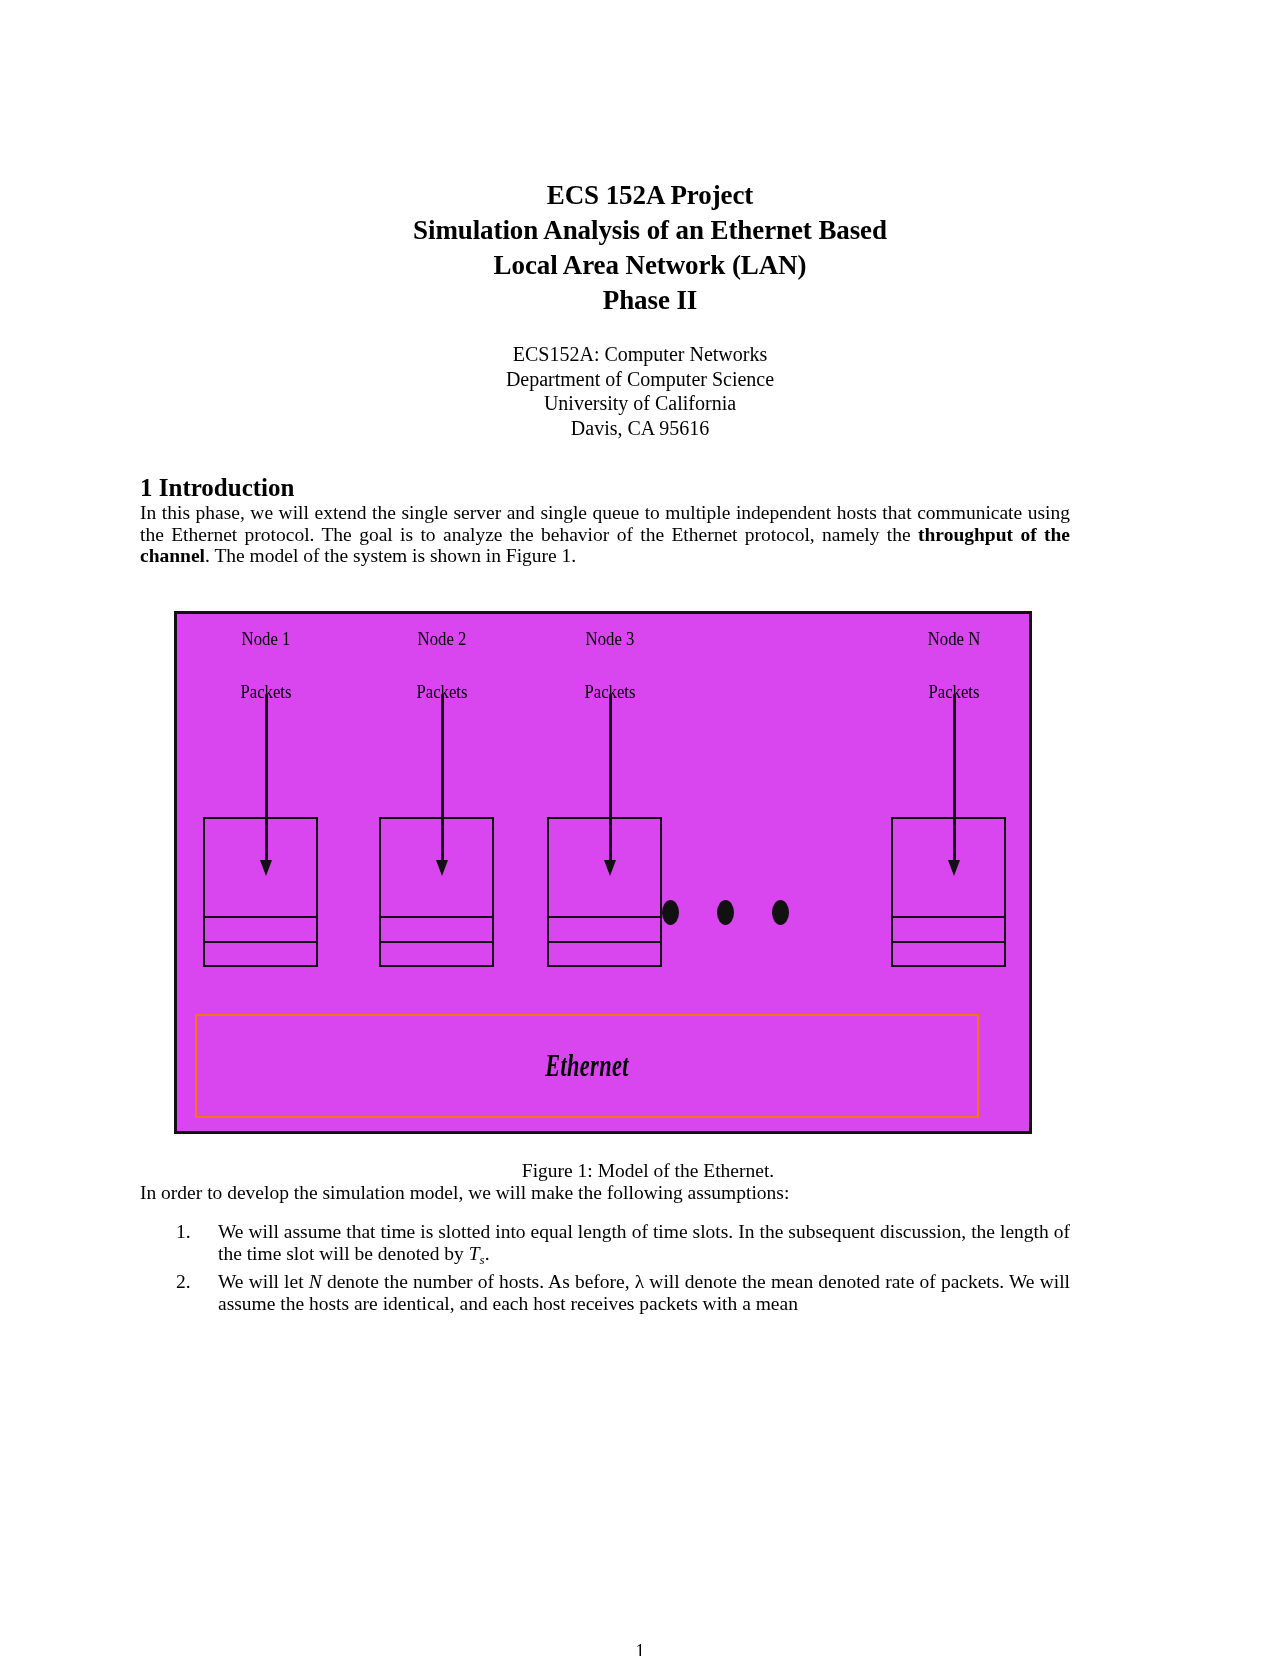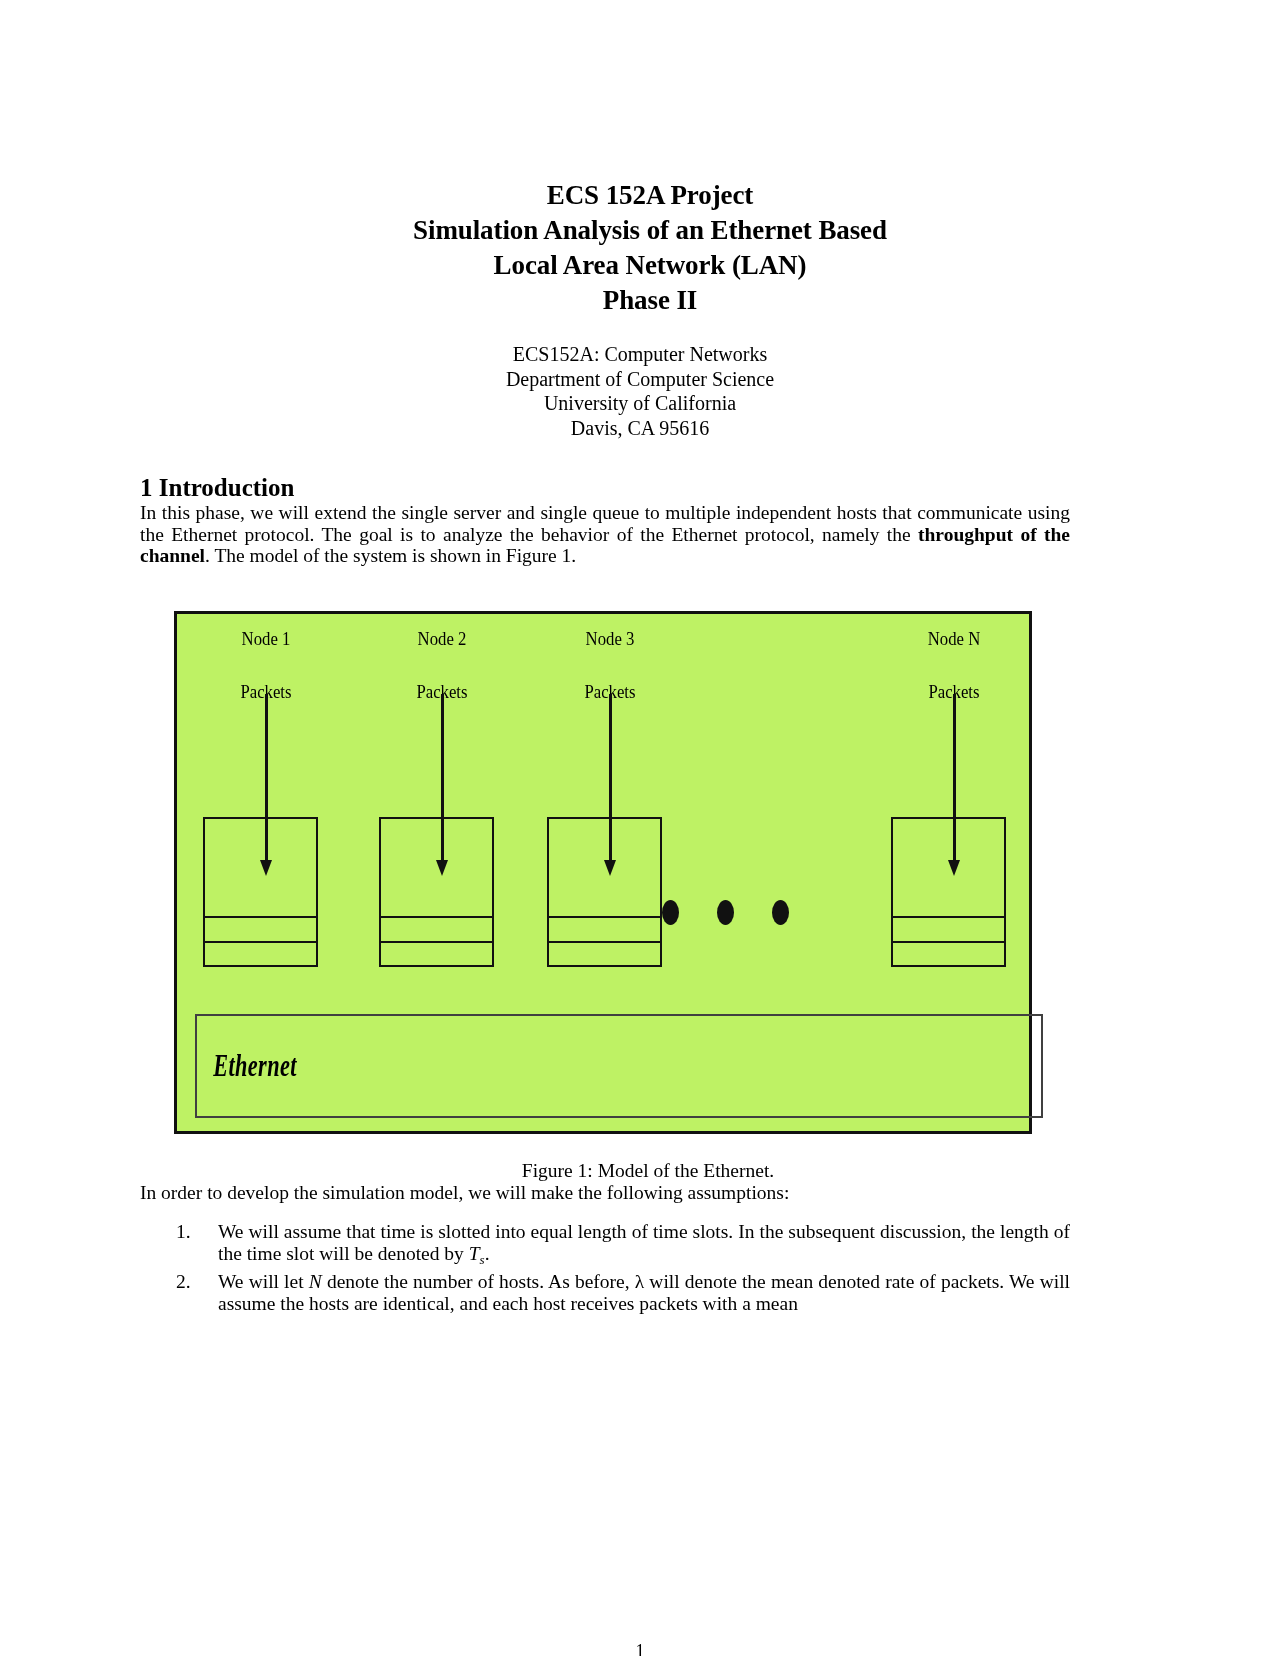--- a/index.html
+++ b/index.html
@@ -79,21 +79,21 @@
     height: 525px;
   }
   .fig-outer {
     position: absolute;
     left: 174px;
     top: 0px;
     width: 858px;
     height: 523px;
     border: 3px solid #111;
     box-sizing: border-box;
-    background: #bef264;
+    background: #d946ef;
   }
 
   .node-col {
     position: absolute;
     top: 0;
     width: 150px;
   }
   .node-label {
     position: absolute;
     top: 14px;
@@ -172,26 +172,27 @@
     border-radius: 50%;
   }
   .dot.d1 { left: 0px; }
   .dot.d2 { left: 55px; }
   .dot.d3 { left: 110px; }
 
   .ethernet-bar {
     position: absolute;
     left: 18px;
     top: 400px;
-    width: 848px;
+    width: 784px;
     height: 104px;
-    border: 2px solid #404040;
+    border: 2px solid #f97316;
     box-sizing: border-box;
     display: flex;
     align-items: center;
+    justify-content: center;
   }
   .ethernet-text {
     font-size: 31px;
     font-weight: bold;
     font-style: italic;
     font-family: "Liberation Serif", "DejaVu Serif", serif;
     transform: scaleX(0.72);
     letter-spacing: 0.5px;
   }
 

